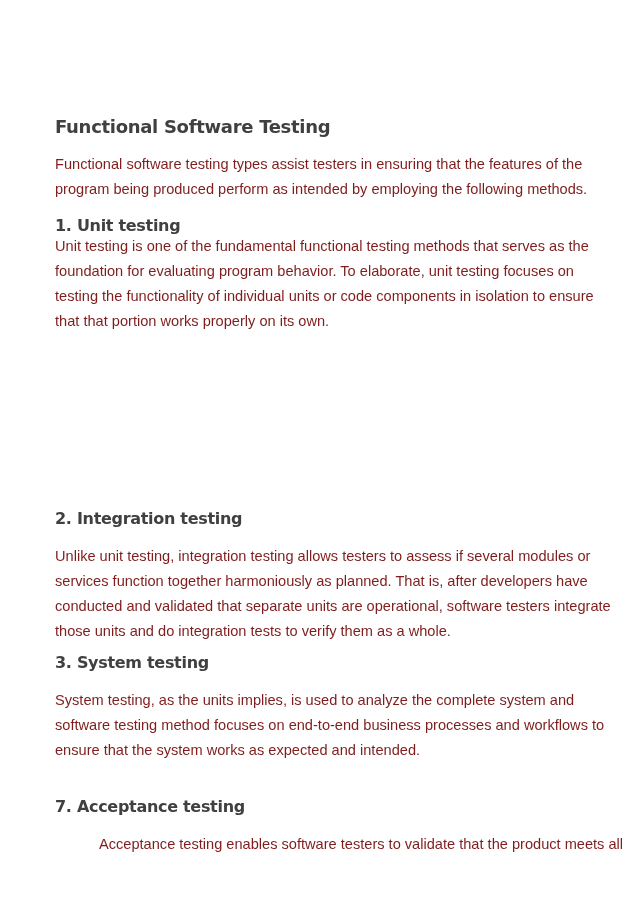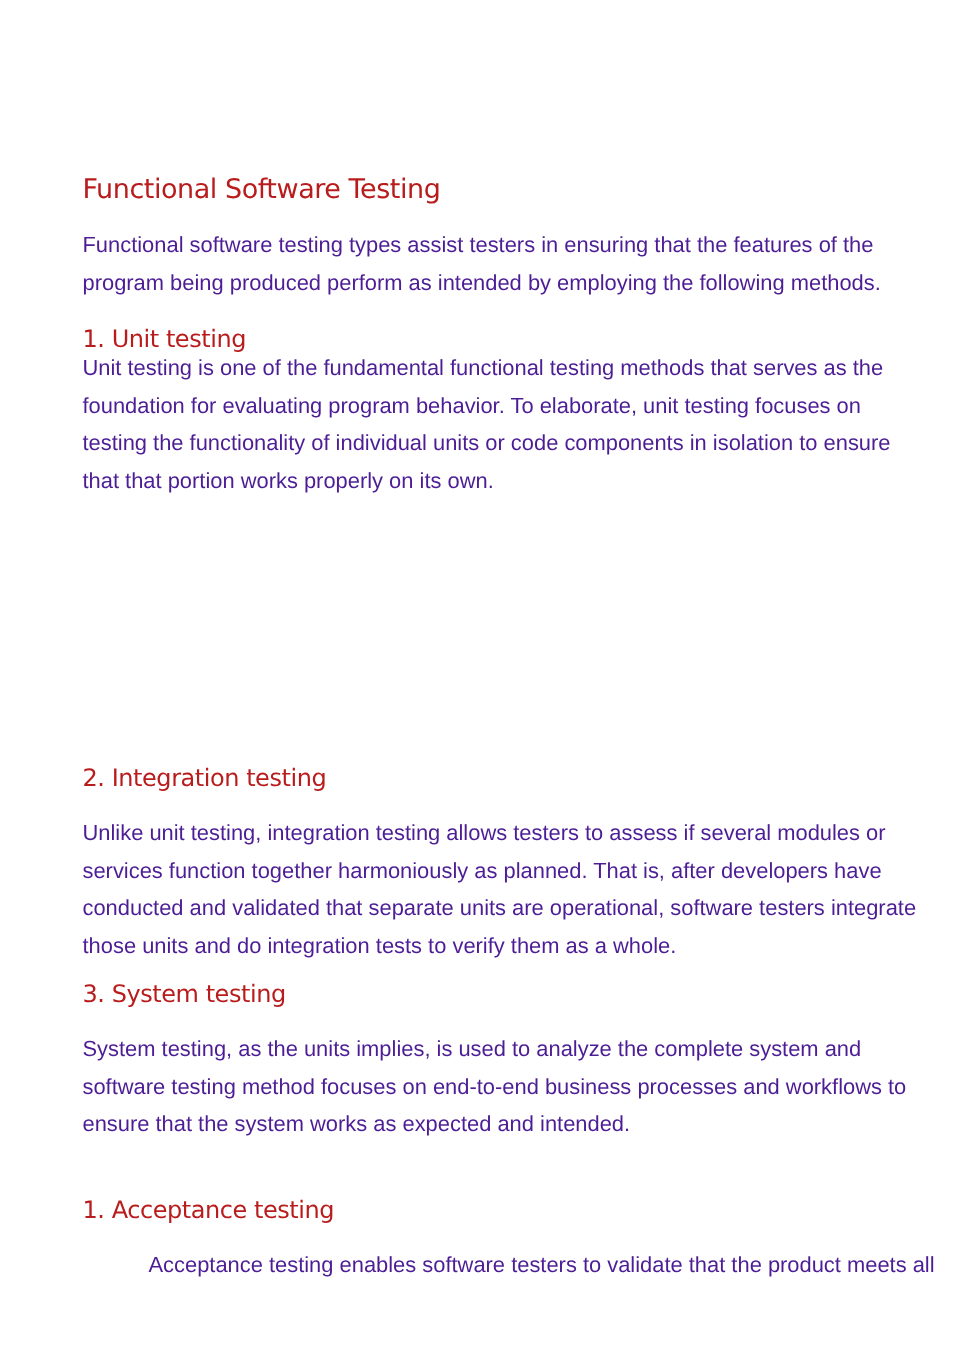--- a/index.html
+++ b/index.html
@@ -19,36 +19,36 @@
       top: 0;
       width: 638px;
       height: 903px;
       background: #ffffff;
     }
     .h {
       position: absolute;
       left: 55px;
       margin: 0;
       font-family: "DejaVu Sans", sans-serif;
-      font-weight: normal;
-      color: #b91c1c;
+      font-weight: bold;
+      color: #404040;
       letter-spacing: -0.3px;
       white-space: nowrap;
     }
     .h.h-main { font-size: 18px; }
     .h.h-sub { font-size: 16px; }
     .p {
       position: absolute;
       left: 55px;
       width: 545px;
       margin: 0;
       font-family: "Liberation Sans", sans-serif;
       font-size: 14.6px;
       line-height: 25px;
-      color: #4c1d95;
+      color: #7f1d1d;
     }
     .p span.line {
       display: block;
       white-space: nowrap;
     }
   </style>
 </head>
 <body>
 
 <div class="page">
@@ -76,18 +76,18 @@
     <span class="line">those units and do integration tests to verify them as a whole.</span>
   </div>
 
   <h2 class="h h-sub" style="top:653px;">3. System testing</h2>
   <div class="p" style="top:688px;">
     <span class="line">System testing, as the units implies, is used to analyze the complete system and</span>
     <span class="line">software testing method focuses on end-to-end business processes and workflows to</span>
     <span class="line">ensure that the system works as expected and intended.</span>
   </div>
 
-  <h2 class="h h-sub" style="top:797px;">1. Acceptance testing</h2>
+  <h2 class="h h-sub" style="top:797px;">7. Acceptance testing</h2>
   <div class="p" style="top:832px;margin-left:44px;">
     <span class="line">Acceptance testing enables software testers to validate that the product meets all</span>
   </div>
 
 </div>
 
 </body></html>

